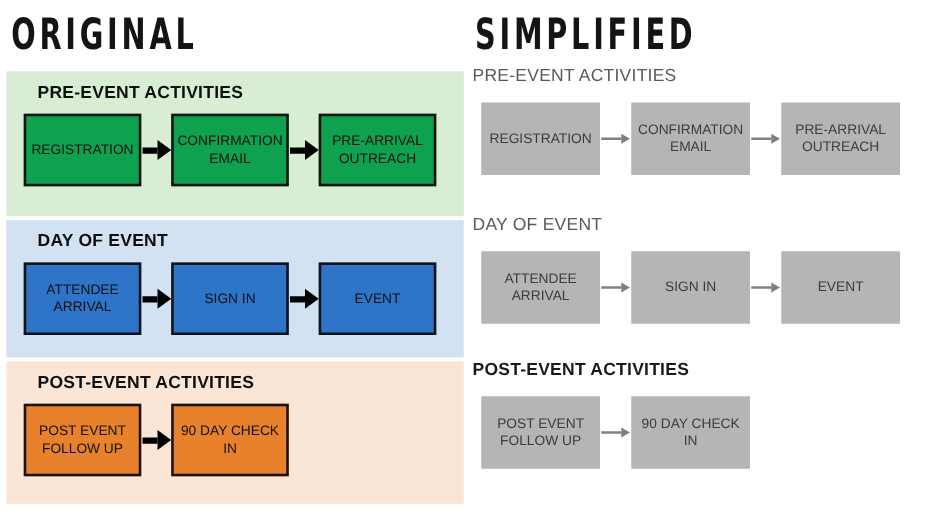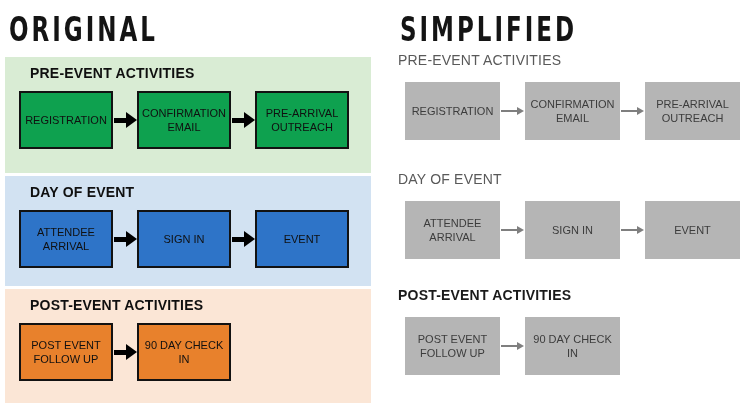--- a/index.html
+++ b/index.html
@@ -1,21 +1,21 @@
 <!DOCTYPE html>
 <html><head>
 <meta charset="utf-8">
 <style>
   * { box-sizing: border-box; margin: 0; padding: 0; }
   html, body { width: 750px; height: 413px; background: #ffffff; overflow: hidden; }
   body { font-family: "Liberation Sans", "DejaVu Sans", sans-serif; position: relative; }
 
   .col { position: absolute; top: 0; }
   .col-original { left: 5px; width: 366px; }
-  .col-simplified { left: 390px; width: 352px; }
+  .col-simplified { left: 370px; width: 352px; }
 
   .col-title {
     display: inline-block;
     font-family: "DejaVu Sans", sans-serif;
     font-weight: bold;
     font-size: 23px;
     letter-spacing: 3px;
     color: #141414;
     transform: scaleY(1.5);
     transform-origin: top left;

